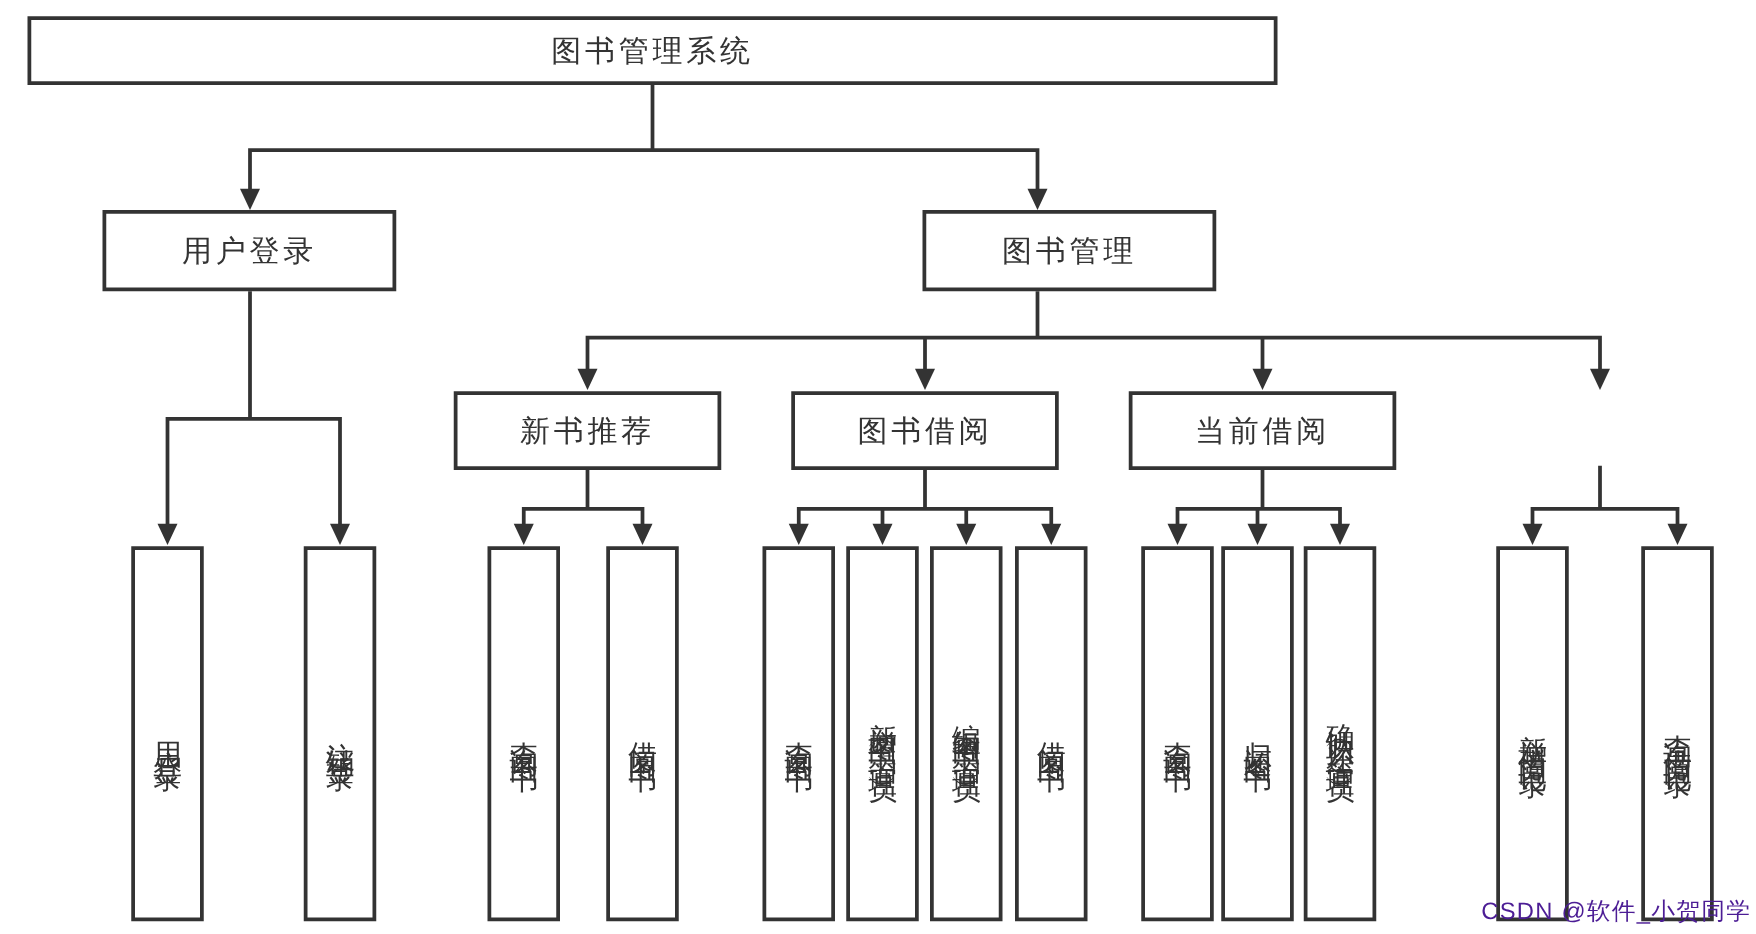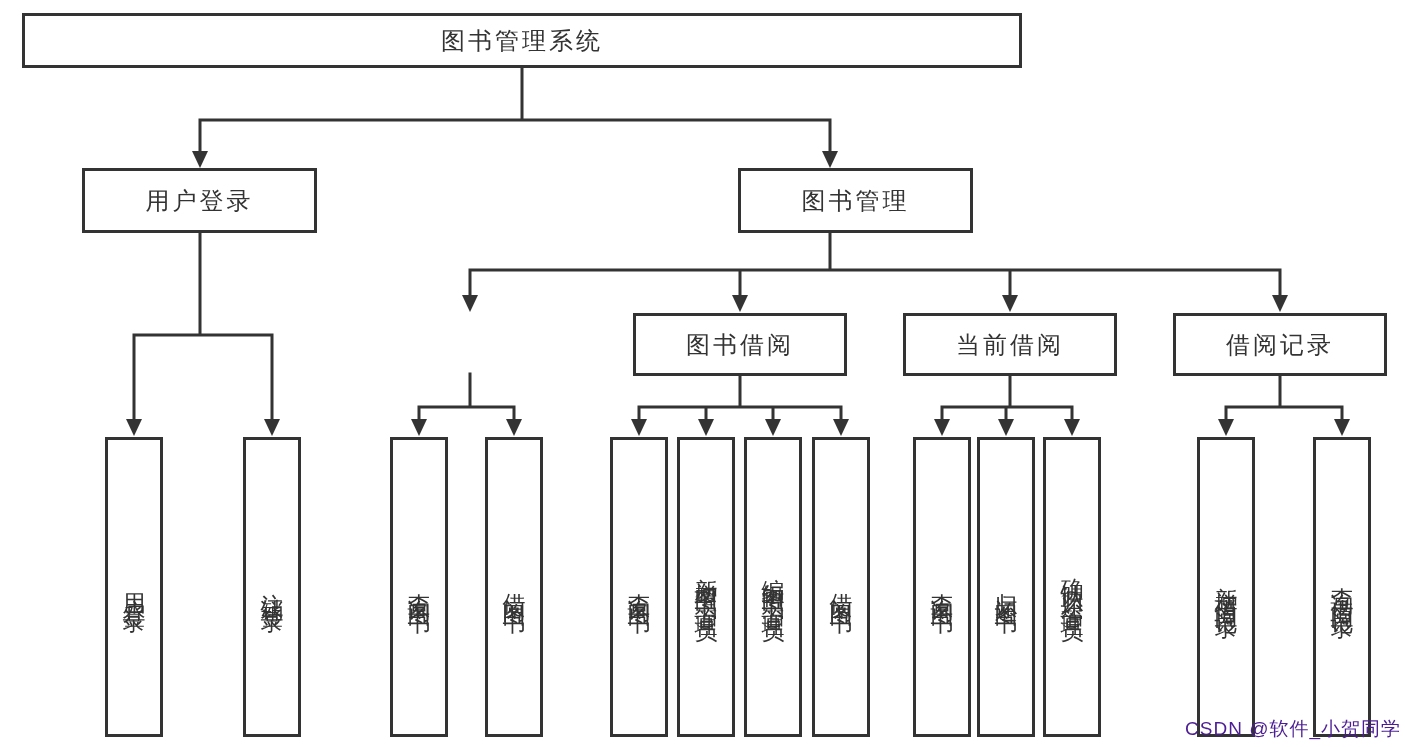--- a/index.html
+++ b/index.html
@@ -110,28 +110,28 @@
     <span>图书管理系统</span>
   </div>
 
   <div class="hbox n-user-login">
     <span>用户登录</span>
   </div>
   <div class="hbox n-book-mgmt">
     <span>图书管理</span>
   </div>
 
+  <div class="hbox n-newbook">
+    <span>新书推荐</span>
+  </div>
   <div class="hbox n-borrowing">
     <span>图书借阅</span>
   </div>
   <div class="hbox n-current">
     <span>当前借阅</span>
-  </div>
-  <div class="hbox n-records">
-    <span>借阅记录</span>
   </div>
 
   <div class="vbox lf-a1">
     <span>用户登录</span>
   </div>
   <div class="vbox lf-a2">
     <span>注销登录</span>
   </div>
 
   <div class="vbox lf-b1">

